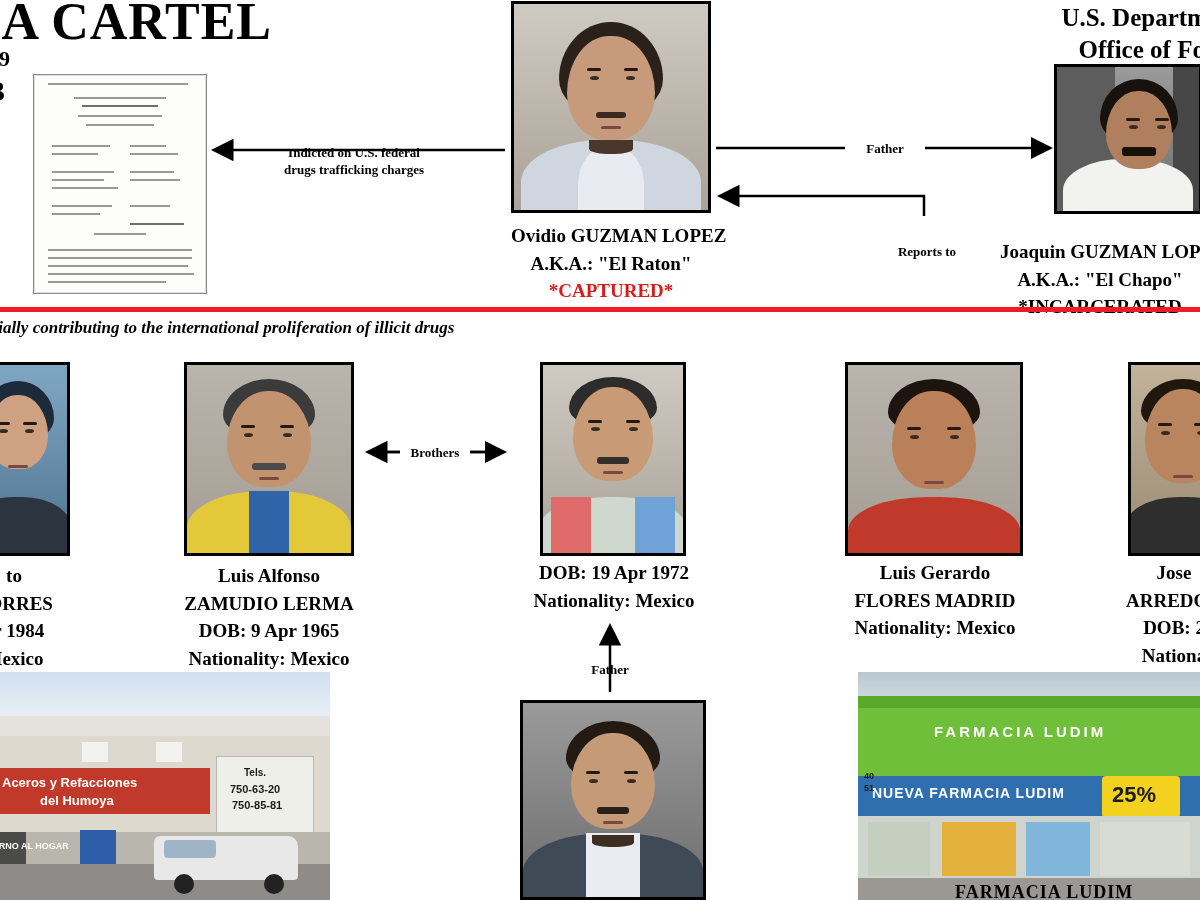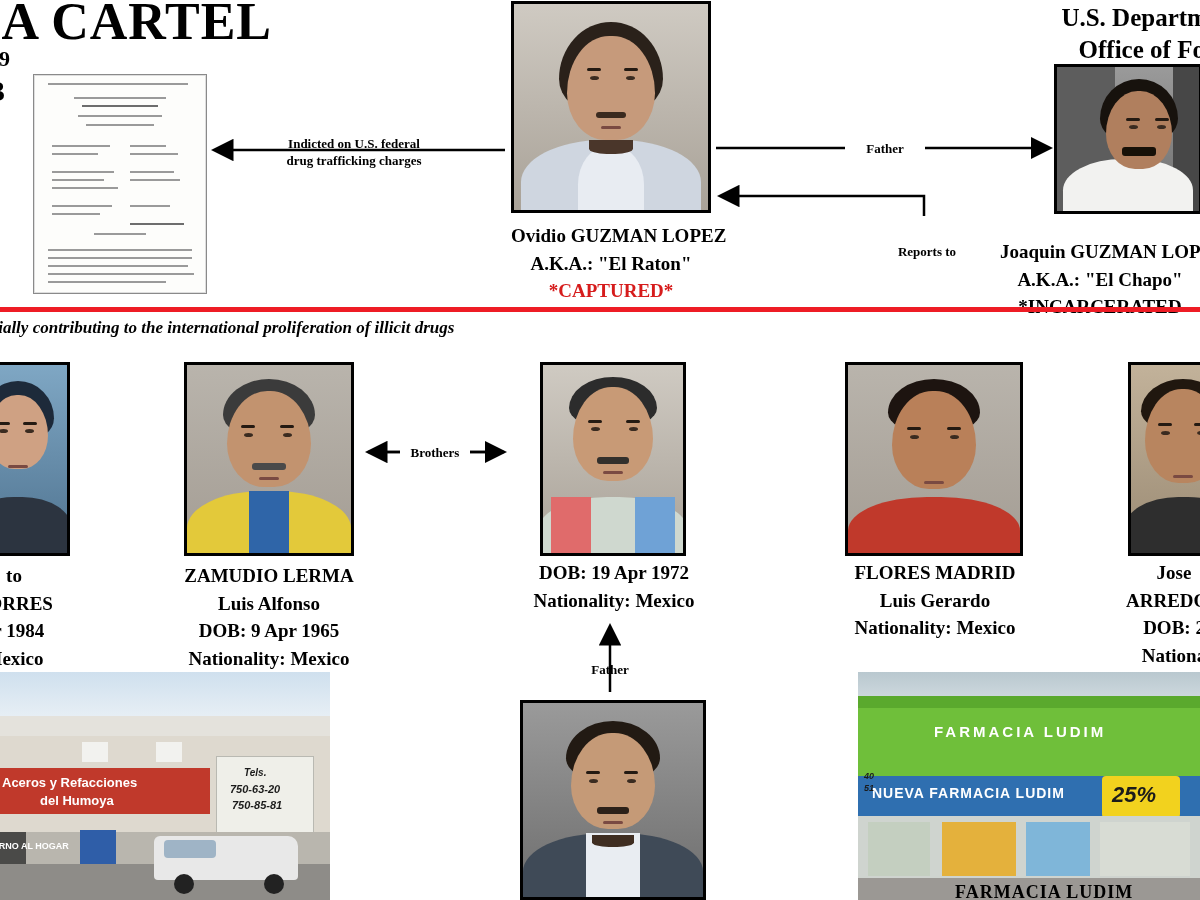--- a/index.html
+++ b/index.html
@@ -215,21 +215,21 @@
   .winwhite { position:absolute; background:#f2f2ef; }
   .darkdoor { position:absolute; background:#4a4a48; }
   .storetext {
     position:absolute;
     font-family:"Liberation Sans", sans-serif;
     font-weight:bold;
     color:#ffffff;
     white-space:nowrap;
     line-height:1;
   }
-  .storetext.dark { color:#1b1b1b;font-style:italic; }
+  .storetext.dark { color:#1b1b1b; }
   .bottom-code {
     position: absolute;
     left: 955px;
     top: 882px;
     font-family: "Liberation Serif", serif;
     font-weight: bold;
     font-size: 18px;
     letter-spacing: 1px;
     white-space: nowrap;
   }
@@ -344,22 +344,22 @@
     <div class="head" style="width:84px; height:96px; top:26px; background:#c2936f;"></div>
     <div class="eye" style="left:57px; top:68px;"></div>
     <div class="eye" style="left:96px; top:68px;"></div>
     <div class="brow" style="left:54px; top:60px;"></div>
     <div class="brow" style="left:93px; top:60px;"></div>
     <div class="stache" style="top:98px; width:34px; height:7px; background:#4a4a4a;"></div>
     <div class="mouth" style="top:112px;"></div>
   </div>
 </div>
 <div class="caption" style="left:174px; top:562px; width:190px;">
+  <div>Luis Alfonso</div>
   <div>ZAMUDIO LERMA</div>
-  <div>Luis Alfonso</div>
   <div>DOB: 9 Apr 1965</div>
   <div>Nationality: Mexico</div>
 </div>
 
 <div class="photo" style="left:540px; top:362px; width:146px; height:194px;">
   <div class="inner bg-wall2">
     <div class="torso" style="width:150px; height:56px; background:#cfd8cf;"></div>
     <div style="position:absolute; left:8px; bottom:0; width:40px; height:56px; background:#e06b6b;"></div>
     <div style="position:absolute; right:8px; bottom:0; width:40px; height:56px; background:#6fa2d6;"></div>
     <div class="hair" style="width:88px; height:50px; top:12px; background:#2c2c2c;"></div>
@@ -383,22 +383,22 @@
     <div class="hair" style="width:92px; height:54px; top:14px; background:#1d1410;"></div>
     <div class="head" style="width:84px; height:98px; top:26px; background:#b98059;"></div>
     <div class="eye" style="left:62px; top:70px;"></div>
     <div class="eye" style="left:102px; top:70px;"></div>
     <div class="brow" style="left:59px; top:62px;"></div>
     <div class="brow" style="left:99px; top:62px;"></div>
     <div class="mouth" style="top:116px;"></div>
   </div>
 </div>
 <div class="caption" style="left:830px; top:559px; width:210px;">
+  <div>Luis Gerardo</div>
   <div>FLORES MADRID</div>
-  <div>Luis Gerardo</div>
   <div>Nationality: Mexico</div>
 </div>
 
 <div class="photo" style="left:1128px; top:362px; width:110px; height:194px;">
   <div class="inner bg-tan">
     <div class="torso" style="width:120px; height:56px; background:#2e2e2e;"></div>
     <div class="hair" style="width:84px; height:52px; top:14px; background:#20170f;"></div>
     <div class="head" style="width:76px; height:94px; top:24px; background:#b8855f;"></div>
     <div class="eye" style="left:30px; top:66px;"></div>
     <div class="eye" style="left:66px; top:66px;"></div>
@@ -489,20 +489,20 @@
 
   <polyline points="924,216 924,196 722,196" fill="none" stroke="#000" stroke-width="2.5" marker-end="url(#ah)"></polyline>
 
   <line x1="400" y1="452" x2="370" y2="452" stroke="#000" stroke-width="2.5" marker-end="url(#ah)"></line>
   <line x1="470" y1="452" x2="502" y2="452" stroke="#000" stroke-width="2.5" marker-end="url(#ah)"></line>
   <line x1="368" y1="452" x2="504" y2="452" stroke="#000" stroke-width="2.5"></line>
 
   <line x1="610" y1="692" x2="610" y2="628" stroke="#000" stroke-width="2.5" marker-end="url(#ah)"></line>
 </svg>
 
-<div class="conn-label" style="left:268px; top:136px; width:172px;">
+<div class="conn-label" style="left:268px; top:145px; width:172px;">
   <div>Indicted on U.S. federal</div>
-  <div>drug trafficking charges</div>
+  <div>drugs trafficking charges</div>
 </div>
 <div class="conn-label" style="left:845px; top:141px; width:80px; background:#fff;">Father</div>
 <div class="conn-label" style="left:884px; top:244px; width:86px;">Reports to</div>
 <div class="conn-label" style="left:400px; top:445px; width:70px; background:#fff;">Brothers</div>
 <div class="conn-label" style="left:578px; top:662px; width:64px;">Father</div>
 
 </body></html>

